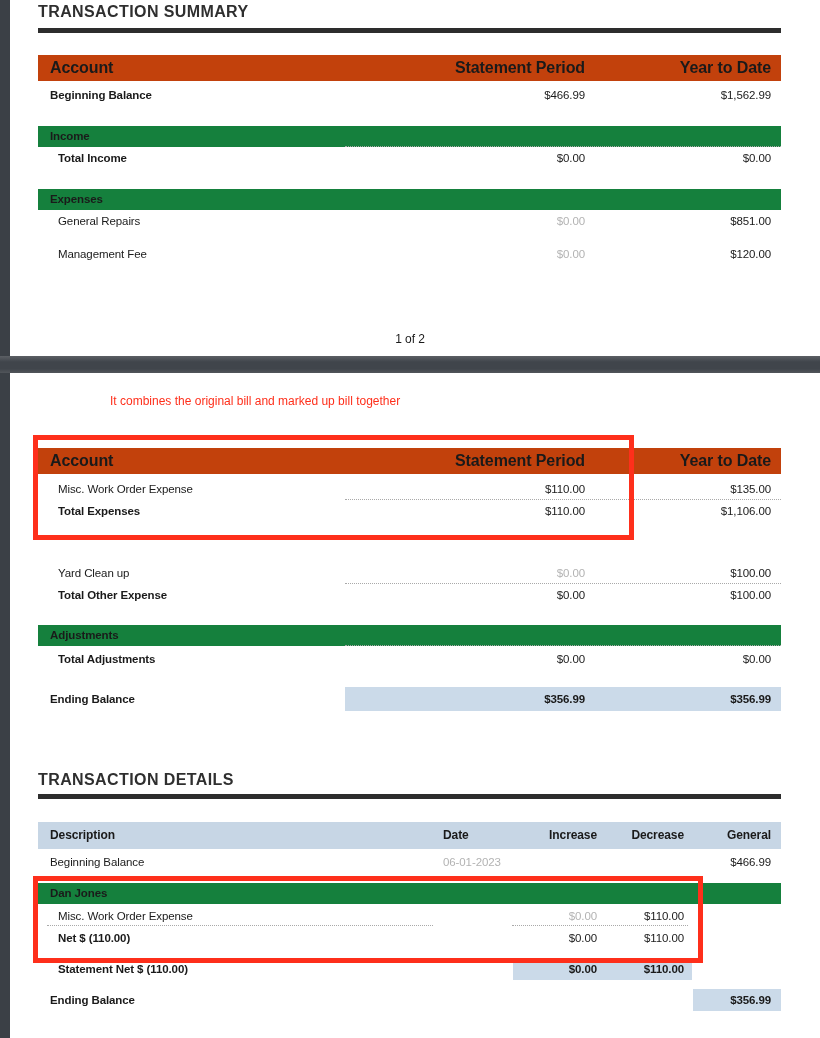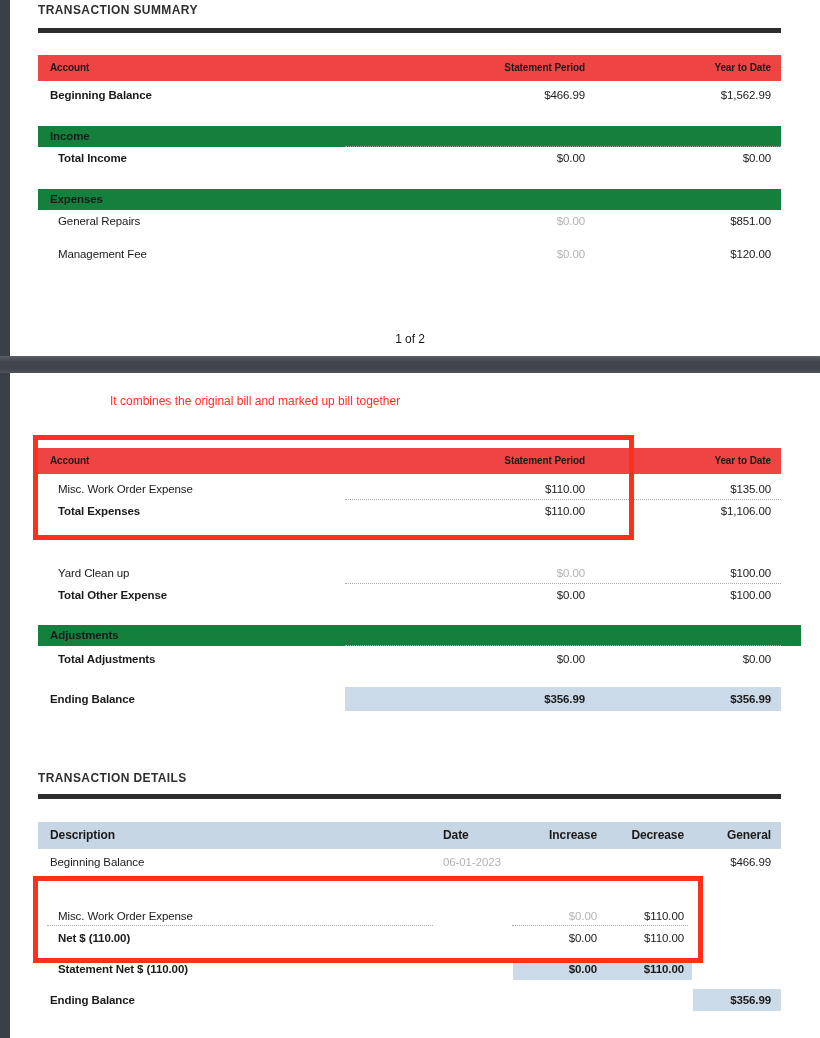--- a/index.html
+++ b/index.html
@@ -6,33 +6,33 @@
   #doc{
     position:relative;width:820px;height:1038px;background:#ffffff;overflow:hidden;
     font-family:"Liberation Sans",sans-serif;color:#1a1a1a;
     letter-spacing:-0.1px;
   }
   
   .left-edge{position:absolute;left:0;top:0;width:10px;height:1038px;background:#3b4046;z-index:4;}
   .separator{position:absolute;left:0;top:356px;width:820px;height:17px;z-index:5;
     background:linear-gradient(#5c6065,#40454b 35%,#40454b 75%,#51555a);}
   
-  .sec-title{position:absolute;left:38px;font-size:12px;font-weight:bold;color:#2f2f2f;letter-spacing:.4px;white-space:nowrap;}
+  .sec-title{position:absolute;left:38px;font-size:16px;font-weight:bold;color:#2f2f2f;letter-spacing:.4px;white-space:nowrap;}
   .title-rule{position:absolute;left:38px;width:743px;height:5px;background:#2d2d2d;}
   
   .row{position:absolute;left:38px;width:743px;height:20px;line-height:20px;font-size:11.5px;white-space:nowrap;}
   .row .lbl{position:absolute;left:20px;z-index:1;}
   .row .lbl0{position:absolute;left:12px;z-index:1;}
   .row .sp{position:absolute;right:196px;z-index:1;}
   .row .ytd{position:absolute;right:10px;z-index:1;}
   .row .date{position:absolute;left:405px;z-index:1;}
   .row .inc{position:absolute;right:184px;z-index:1;}
   .row .dec{position:absolute;right:97px;z-index:1;}
   .row .bal{position:absolute;right:10px;z-index:1;}
-  .thead{background:#ef4444;height:26px;line-height:26px;font-size:10px;font-weight:bold;}
+  .thead{background:#c2410c;height:26px;line-height:26px;font-size:16px;font-weight:bold;}
   .thead3{background:#c7d6e5;height:27px;line-height:27px;font-size:12px;font-weight:bold;}
   .secbar{background:#15803d;height:21px;line-height:21px;font-weight:bold;font-size:11.5px;}
   .b{font-weight:bold;}
   .muted{color:#b3b3b3;}
   .dotline{position:absolute;height:0;border-top:1px dotted #a9a9a9;z-index:1;}
   .hl{position:absolute;top:0;bottom:0;background:#cbdae9;z-index:0;}
   .redbox{position:absolute;border:5px solid #fe2f1b;background:transparent;z-index:10;}
   .annotation{position:absolute;left:110px;top:394px;font-size:12px;color:#fe2f1b;letter-spacing:0;white-space:nowrap;}
   .pagenum{position:absolute;left:0;top:332px;width:820px;text-align:center;font-size:12px;}
 </style>
@@ -118,21 +118,21 @@
     <span class="ytd">$100.00</span>
   </div>
   <div class="dotline" style="top:583px;left:345px;width:436px;"></div>
 
   <div class="row" style="top:585px;">
     <span class="lbl b">Total Other Expense</span>
     <span class="sp">$0.00</span>
     <span class="ytd">$100.00</span>
   </div>
 
-  <div class="row secbar" style="top:625px;padding-left:20px;">
+  <div class="row secbar" style="top:625px;">
     <span class="lbl0">Adjustments</span>
   </div>
   <div class="dotline" style="top:645px;left:345px;width:436px;"></div>
 
   <div class="row" style="top:649px;">
     <span class="lbl b">Total Adjustments</span>
     <span class="sp">$0.00</span>
     <span class="ytd">$0.00</span>
   </div>
 
@@ -153,20 +153,23 @@
     <span class="dec">Decrease</span>
     <span class="bal">General</span>
   </div>
 
   <div class="row" style="top:852px;">
     <span class="lbl0">Beginning Balance</span>
     <span class="date muted">06-01-2023</span>
     <span class="bal">$466.99</span>
   </div>
 
+  <div class="row secbar" style="top:883px;">
+    <span class="lbl0">Dan Jones</span>
+  </div>
 
   <div class="row" style="top:906px;">
     <span class="lbl">Misc. Work Order Expense</span>
     <span class="inc muted">$0.00</span>
     <span class="dec">$110.00</span>
   </div>
   <div class="dotline" style="top:925px;left:47px;width:386px;"></div>
   <div class="dotline" style="top:925px;left:512px;width:176px;"></div>
 
   <div class="row" style="top:928px;">

